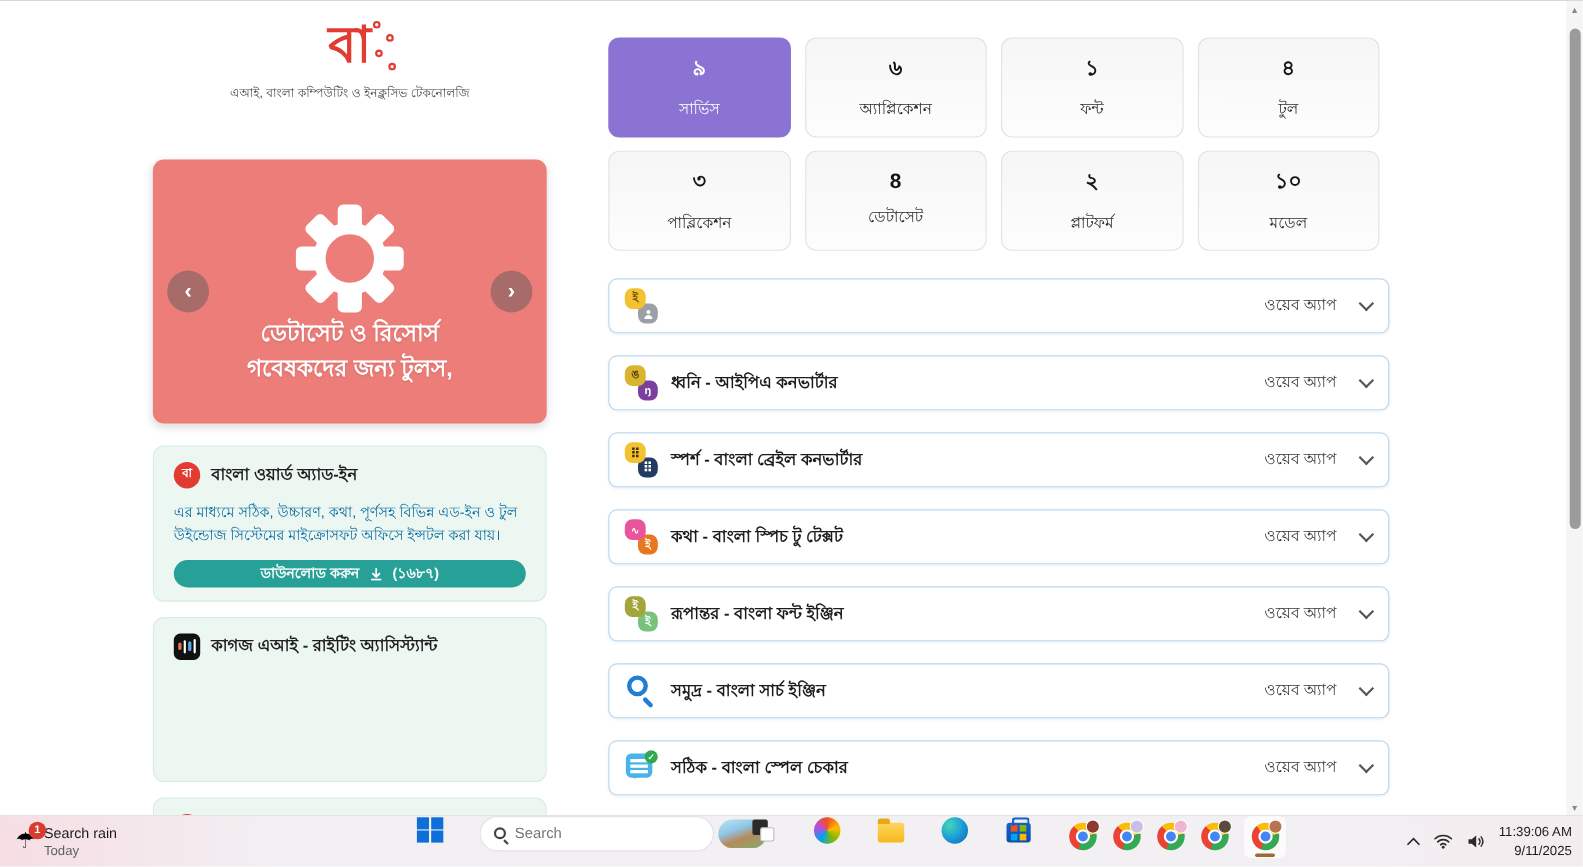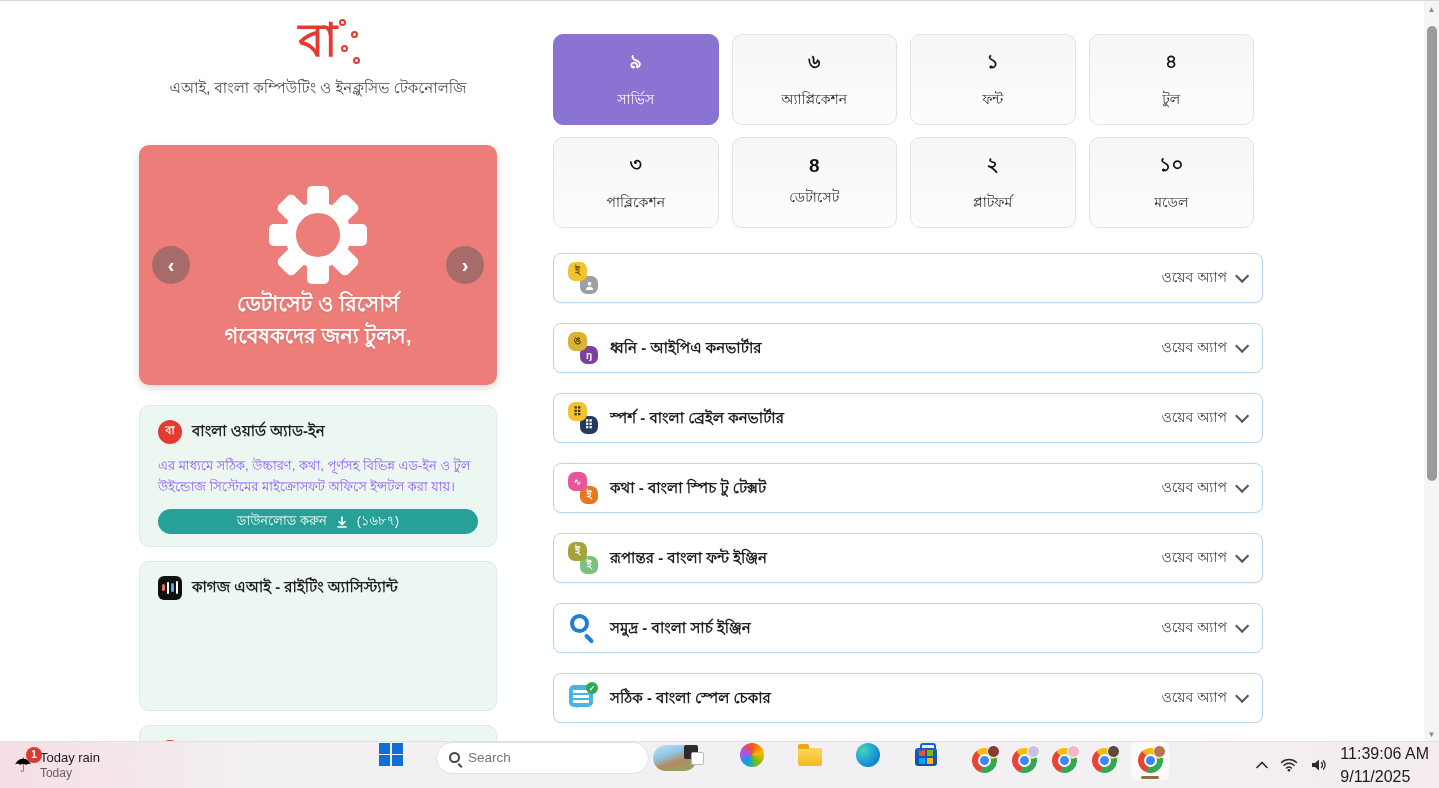--- a/index.html
+++ b/index.html
@@ -11,21 +11,21 @@
   
   .brand { position:absolute; left:139px; top:14px; width:358px; text-align:center; }
   .brand-logo { position:relative; display:inline-block; font-size:46px; font-weight:bold; color:#e23b32; line-height:1.1; }
   .brand-logo .dots { position:absolute; right:-26px; top:2px; width:26px; height:46px; }
   .brand-logo .dots i { position:absolute; width:7px; height:7px; border:2px solid #e23b32; border-radius:50%; background:#fff; }
   .brand-logo .dots i:nth-child(1){ left:2px; top:2px; }
   .brand-logo .dots i:nth-child(2){ left:14px; top:14px; }
   .brand-logo .dots i:nth-child(3){ left:4px; top:28px; }
   .brand-logo .dots i:nth-child(4){ left:16px; top:40px; }
   .brand-domain { font-family:"Liberation Serif", serif; font-size:19px; color:#141414; margin-top:4px; }
-  .brand-tagline { font-size:15px; color:#4a4a4a; margin-top:10px; }
+  .brand-tagline { font-size:11px; color:#4a4a4a; margin-top:10px; }
 
   .carousel { position:absolute; left:139px; top:144px; width:358px; height:240px;
     background:#ed7d78; border-radius:10px; box-shadow:0 3px 8px rgba(0,0,0,.15); }
   .carousel-caption { position:absolute; left:0; right:0; bottom:34px; text-align:center;
     color:#fff; font-size:21px; line-height:1.5; font-weight:bold; text-shadow:0 1px 2px rgba(0,0,0,.12); }
   .car-nav { position:absolute; top:101px; width:38px; height:38px; border-radius:50%;
     background:#a76c6a; border:none; color:#fff; font-size:20px; font-weight:bold;
     display:flex; align-items:center; justify-content:center; cursor:pointer; }
   .car-nav.prev { left:13px; } .car-nav.next { right:13px; }
   
@@ -33,24 +33,24 @@
   .gear .ring { position:absolute; inset:15px; border:11px solid #fff; border-radius:50%; }
   .gear .tooth { position:absolute; left:37px; top:-1px; width:22px; height:24px; background:#fff;
     border-radius:5px; transform-origin:11px 49px; }
 
   .promo { position:absolute; left:139px; width:358px; background:#edf7f1;
     border:1px solid #d9ecdf; border-radius:10px; padding:13px 18px 14px 18px; }
   .promo.p1 { top:404px; height:142px; }
   .promo.p2 { top:560px; height:150px; }
   .promo.p3 { top:724px; height:60px; }
   .promo-head { display:flex; align-items:center; gap:10px; font-size:15px; font-weight:bold; color:#1f1f1f; }
-  .promo-body { font-size:13px; color:#8b5cf6; line-height:1.62; margin-top:11px; }
+  .promo-body { font-size:13px; color:#0369a1; line-height:1.62; margin-top:11px; }
   .promo-btn { display:flex; align-items:center; justify-content:center; gap:9px; width:100%;
     height:25px; margin-top:12px; border:none; border-radius:13px; background:#27a098;
-    color:#fff; font-size:13px; font-weight:normal; cursor:pointer; }
+    color:#fff; font-size:13px; font-weight:bold; cursor:pointer; }
   .pi-word { width:24px; height:24px; border-radius:50%; background:#e23b32; color:#fff;
     font-size:11px; font-weight:bold; display:flex; align-items:center; justify-content:center; flex:0 0 auto; }
   .pi-kagoj { width:24px; height:24px; border-radius:6px; background:#111; display:flex;
     align-items:center; justify-content:center; gap:2px; flex:0 0 auto; }
   .pi-kagoj i { width:2.5px; border-radius:2px; background:#fff; }
   .pi-kagoj i:nth-child(1){ height:7px; background:#e8734d; }
   .pi-kagoj i:nth-child(2){ height:12px; }
   .pi-kagoj i:nth-child(3){ height:9px; background:#5aa7e8; }
   .pi-kagoj i:nth-child(4){ height:13px; }
 
@@ -63,21 +63,21 @@
   .stat-card.active { background:#8b73d3; border-color:#8b73d3; }
   .stat-count { font-size:19px; font-weight:bold; color:#141414; }
   .stat-label { font-size:14px; color:#2e2e2e; }
   .stat-card.active .stat-count, .stat-card.active .stat-label { color:#fff; }
 
   .services { position:absolute; left:553px; top:252px; width:710px; }
   .service-row { height:50px; margin-bottom:20px; border:1px solid #b9d7ee; border-radius:8px;
     background:#fff; box-shadow:0 1px 2px rgba(120,160,200,.12); display:flex; align-items:center;
     padding:0 17px 0 14px; cursor:pointer; }
   .svc-title { font-size:15px; font-weight:bold; color:#1d1d1d; margin-left:12px; }
-  .svc-right { margin-left:auto; display:flex; align-items:center; gap:8px; }
+  .svc-right { margin-left:auto; display:flex; align-items:center; gap:20px; }
   .svc-tag { font-size:14px; color:#3a3a3a; }
   .chev { width:10px; height:10px; border-right:2px solid #555; border-bottom:2px solid #555;
     transform:rotate(45deg) translateY(-3px); }
 
   .svc-ic { position:relative; width:30px; height:32px; flex:0 0 auto; }
   .bub { position:absolute; display:flex; align-items:center; justify-content:center;
     border-radius:7px; font-weight:bold; }
   .bub.a { left:0; top:0; width:19px; height:19px; font-size:10px; z-index:2; }
   .bub.b { right:0; bottom:0; width:18px; height:18px; font-size:10px; z-index:1; }
   .magnifier { position:absolute; left:2px; top:2px; width:19px; height:19px;
@@ -153,21 +153,21 @@
     border:2px solid #fff; }
   .chrome .pb { position:absolute; right:-3px; top:-3px; width:13px; height:13px; border-radius:50%;
     border:1px solid #fff; }
   .chrome-active-wrap { width:38px; height:38px; border-radius:6px; background:rgba(255,255,255,.75);
     display:flex; align-items:center; justify-content:center; position:relative; cursor:pointer; }
   .chrome-active-wrap:after { content:""; position:absolute; bottom:1px; left:10px; width:18px;
     height:3px; border-radius:2px; background:#9a6b32; }
 
   .tray { position:absolute; right:10px; display:flex; align-items:center; gap:12px; height:47px; }
   .tray-ico { display:flex; align-items:center; justify-content:center; cursor:pointer; color:#2b2b2b; }
-  .clock { font-size:16px; color:#1b1b1b; line-height:1.45; cursor:pointer; }
+  .clock { text-align:right; font-size:12px; color:#1b1b1b; line-height:1.45; cursor:pointer; }
 </style>
 </head>
 <body>
 
 <div class="page">
   <div class="content">
 
     <div class="brand">
       <div class="brand-logo">
         <span>বা</span>
@@ -356,21 +356,21 @@
       <div class="sb-arrow" style="top:1px">▲</div>
       <div class="sb-thumb"></div>
       <div class="sb-arrow" style="bottom:1px">▼</div>
     </div>
   </div>
 
   <div class="taskbar">
     <div class="weather">
       <span class="umbrella">☂<span class="wbadge">1</span></span>
       <span>
-        <div class="wtext1">Today rain</div>
+        <div class="wtext1">Search rain</div>
         <div class="wtext2">Today</div>
       </span>
     </div>
 
     <div class="tb-center">
       <div class="tb-btn">
         <span class="winlogo">
             <i></i>
             <i></i>
             <i></i>

